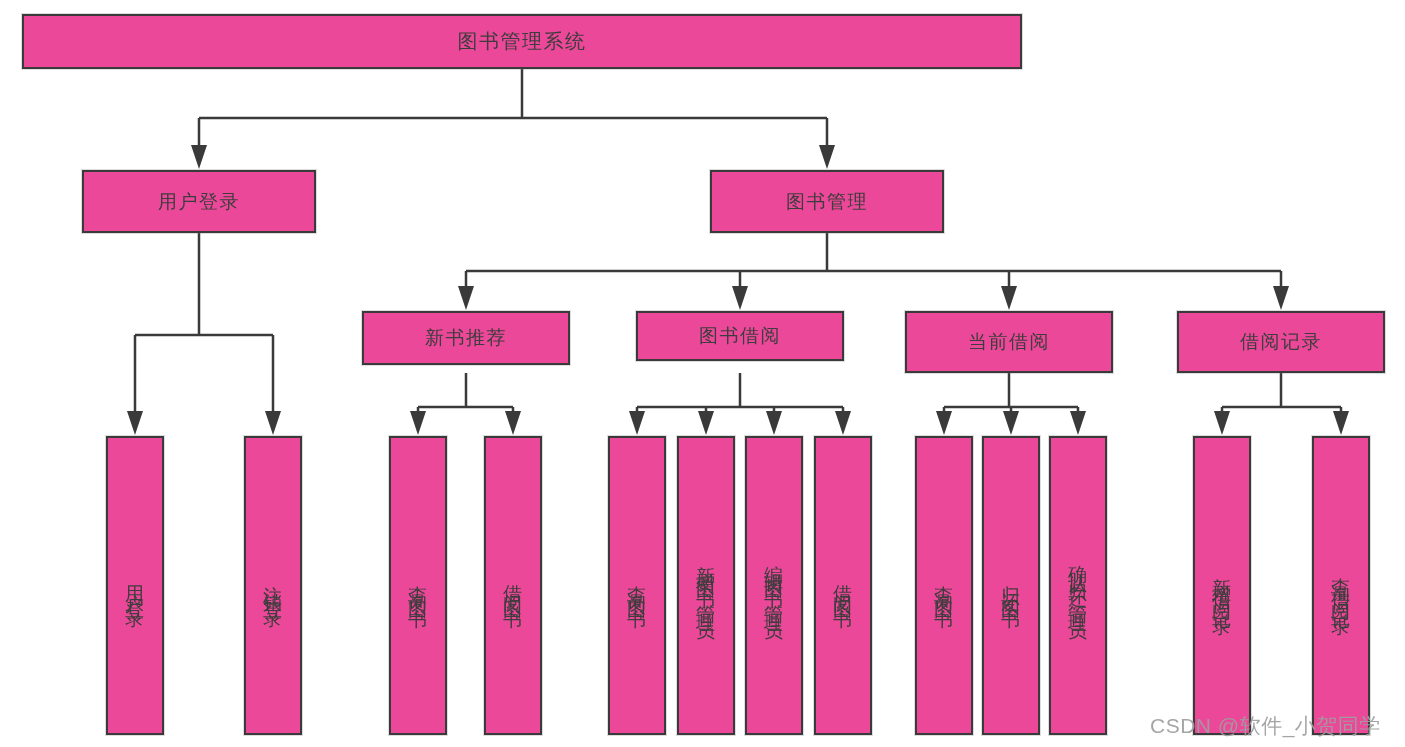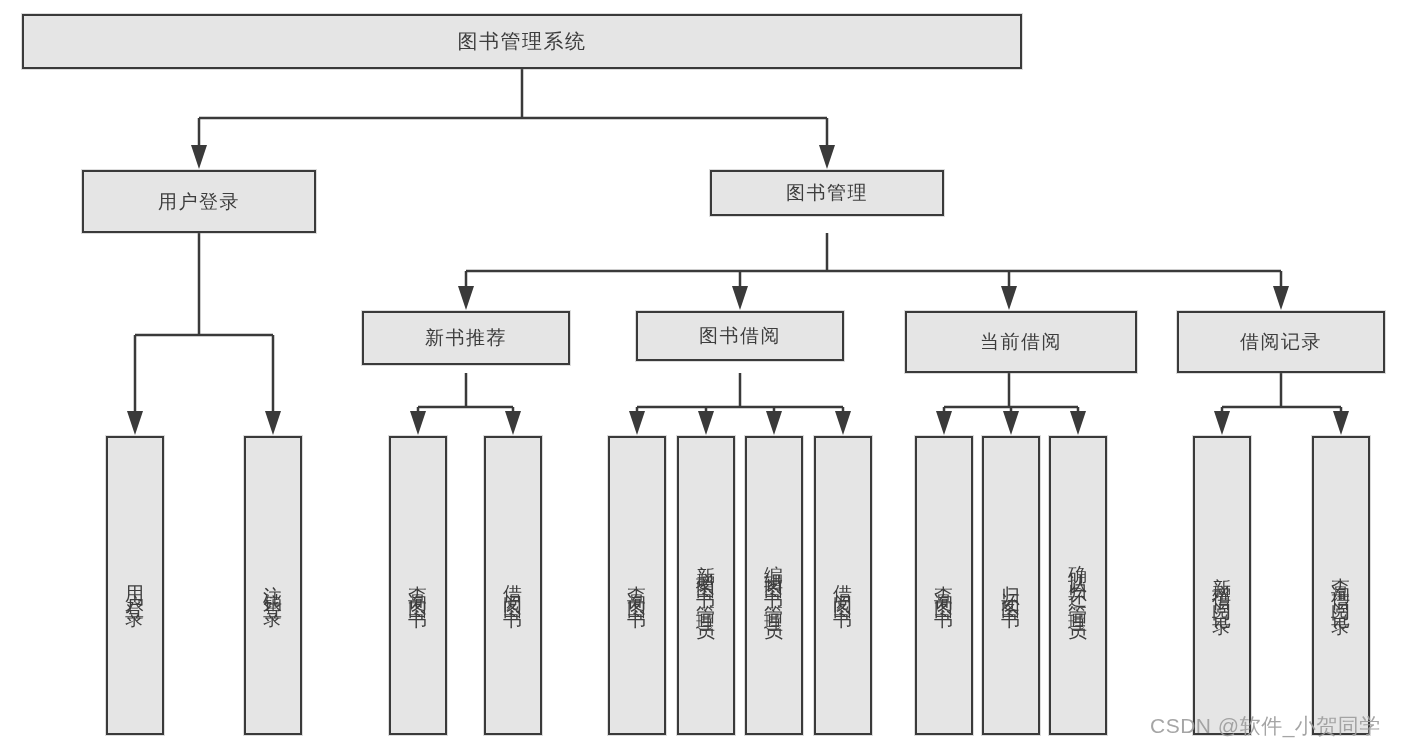--- a/index.html
+++ b/index.html
@@ -9,21 +9,21 @@
   body{
     width:1405px;height:747px;position:relative;overflow:hidden;
     background:var(--background);
     font-family:"Liberation Sans","DejaVu Sans",sans-serif;
     color:var(--text);
   }
   #connectors{position:absolute;left:0;top:0;width:1405px;height:747px;z-index:1;}
   #connectors path{stroke:var(--line);stroke-width:2.5;fill:none;}
   #connectors polygon{fill:var(--line);stroke:none;}
   .node{
-    position:absolute;z-index:2;background:#e5e5e5;
+    position:absolute;z-index:2;background:#ec4899;
     border:2px solid var(--line);
     display:flex;align-items:center;justify-content:center;
     box-sizing:border-box;
     box-shadow:0 0 0 1px rgba(120,120,120,0.25);
   }
   .node .lbl{
     font-size:19px;letter-spacing:1.5px;color:var(--text);white-space:nowrap;
   }
   .node.root .lbl{font-size:20px;}
   .node.leaf .lbl{
@@ -75,31 +75,31 @@
   <polygon points="1341,435 1333,411 1349,411"></polygon>
 </svg>
 
 <div class="node root" style="left:22px;top:14px;width:1000px;height:55px">
   <span class="lbl">图书管理系统</span>
 </div>
 
 <div class="node" style="left:82px;top:170px;width:234px;height:63px">
   <span class="lbl">用户登录</span>
 </div>
-<div class="node" style="left:710px;top:170px;width:234px;height:46px">
+<div class="node" style="left:710px;top:170px;width:234px;height:63px">
   <span class="lbl">图书管理</span>
 </div>
 
 <div class="node" style="left:362px;top:311px;width:208px;height:54px">
   <span class="lbl">新书推荐</span>
 </div>
 <div class="node" style="left:636px;top:311px;width:208px;height:50px">
   <span class="lbl">图书借阅</span>
 </div>
-<div class="node" style="left:905px;top:311px;width:232px;height:62px">
+<div class="node" style="left:905px;top:311px;width:208px;height:62px">
   <span class="lbl">当前借阅</span>
 </div>
 <div class="node" style="left:1177px;top:311px;width:208px;height:62px">
   <span class="lbl">借阅记录</span>
 </div>
 
 <div class="node leaf" style="left:106px;top:436px;width:58px;height:299px">
   <span class="lbl">用户登录</span>
 </div>
 <div class="node leaf" style="left:244px;top:436px;width:58px;height:299px">

